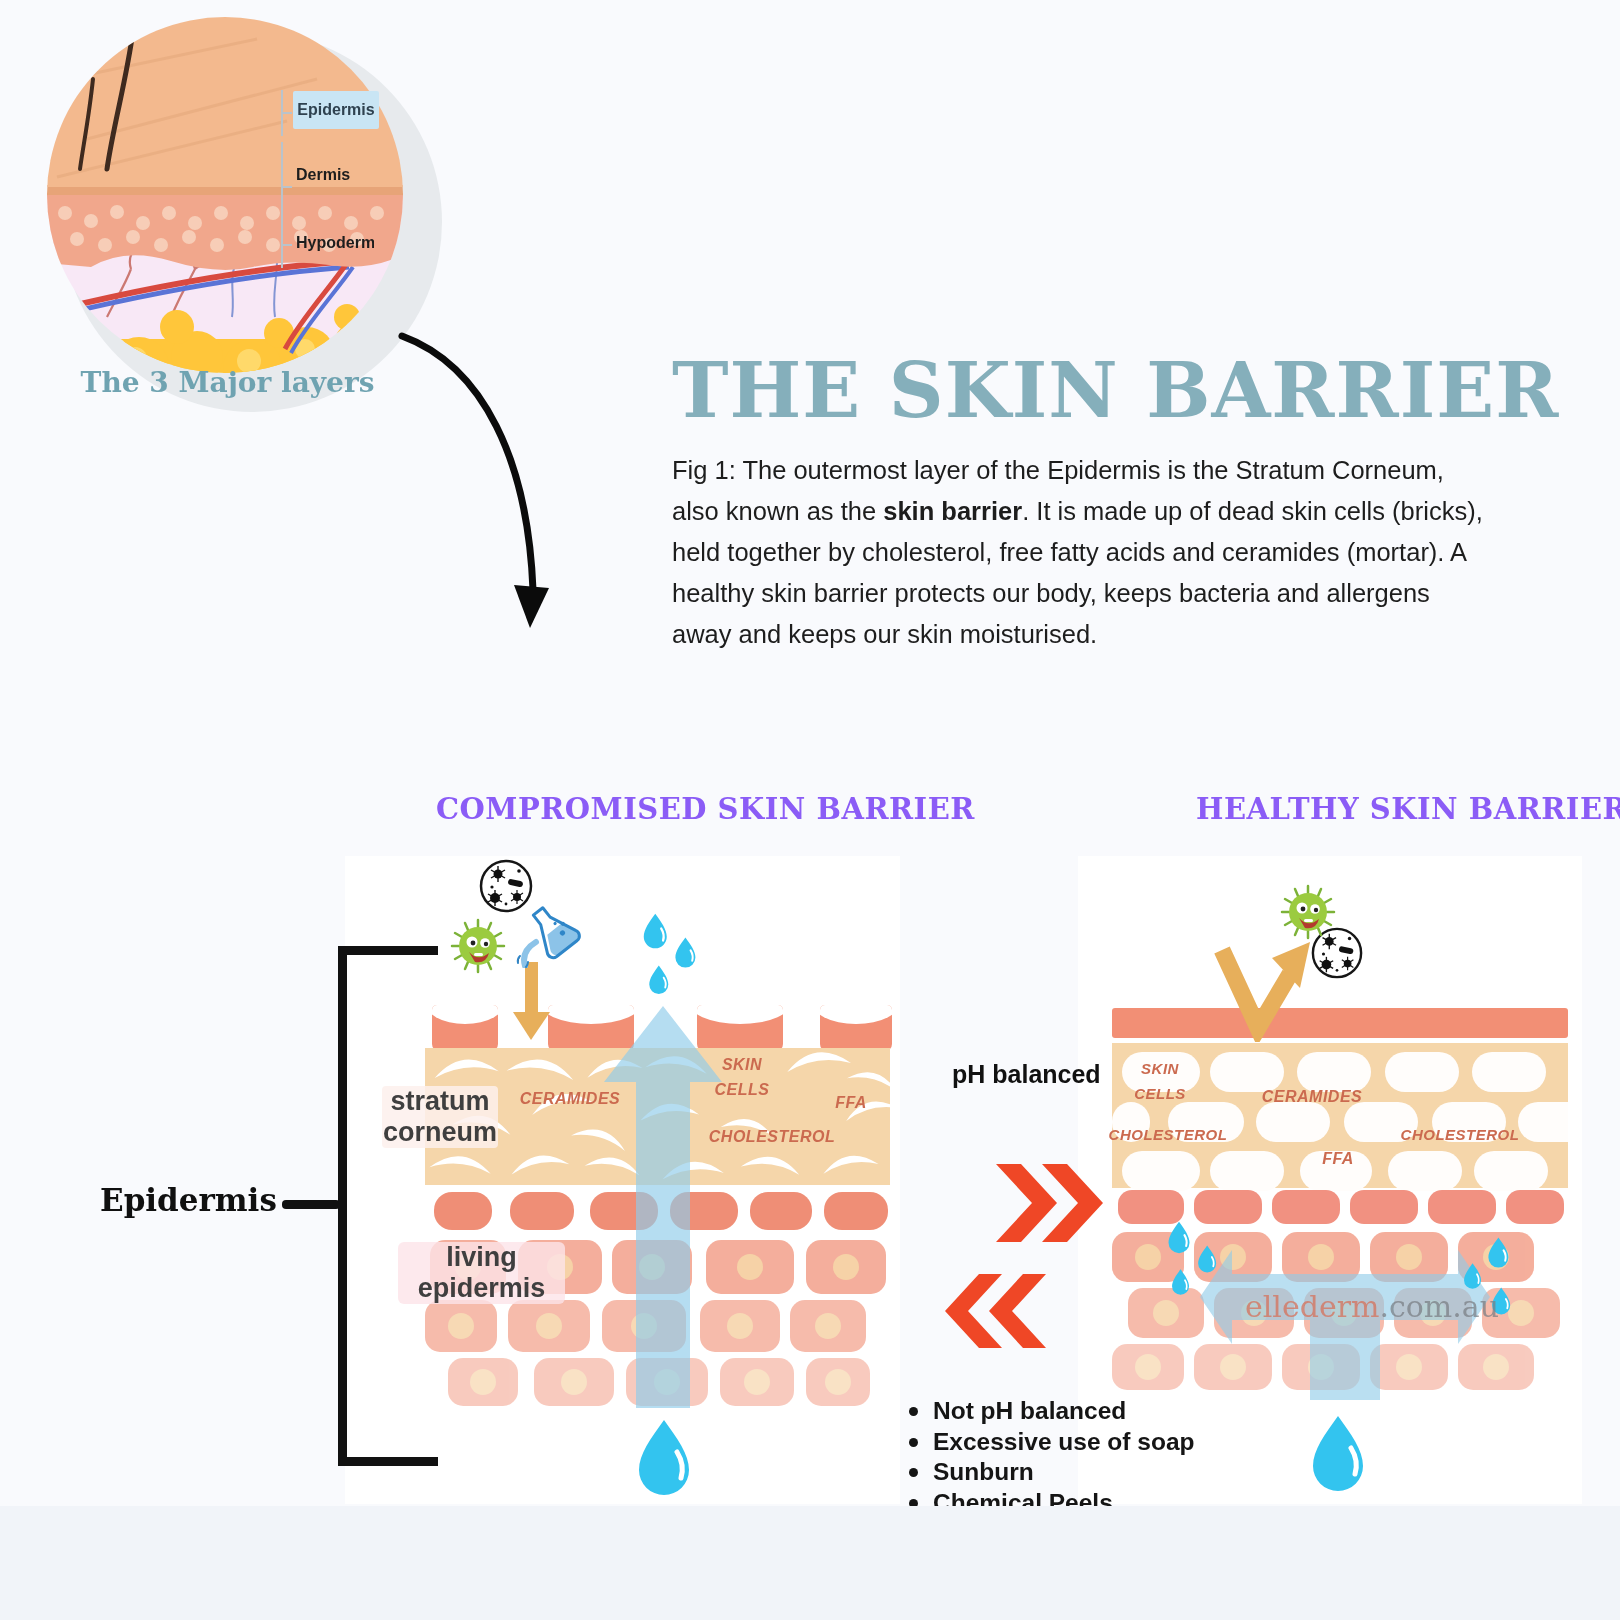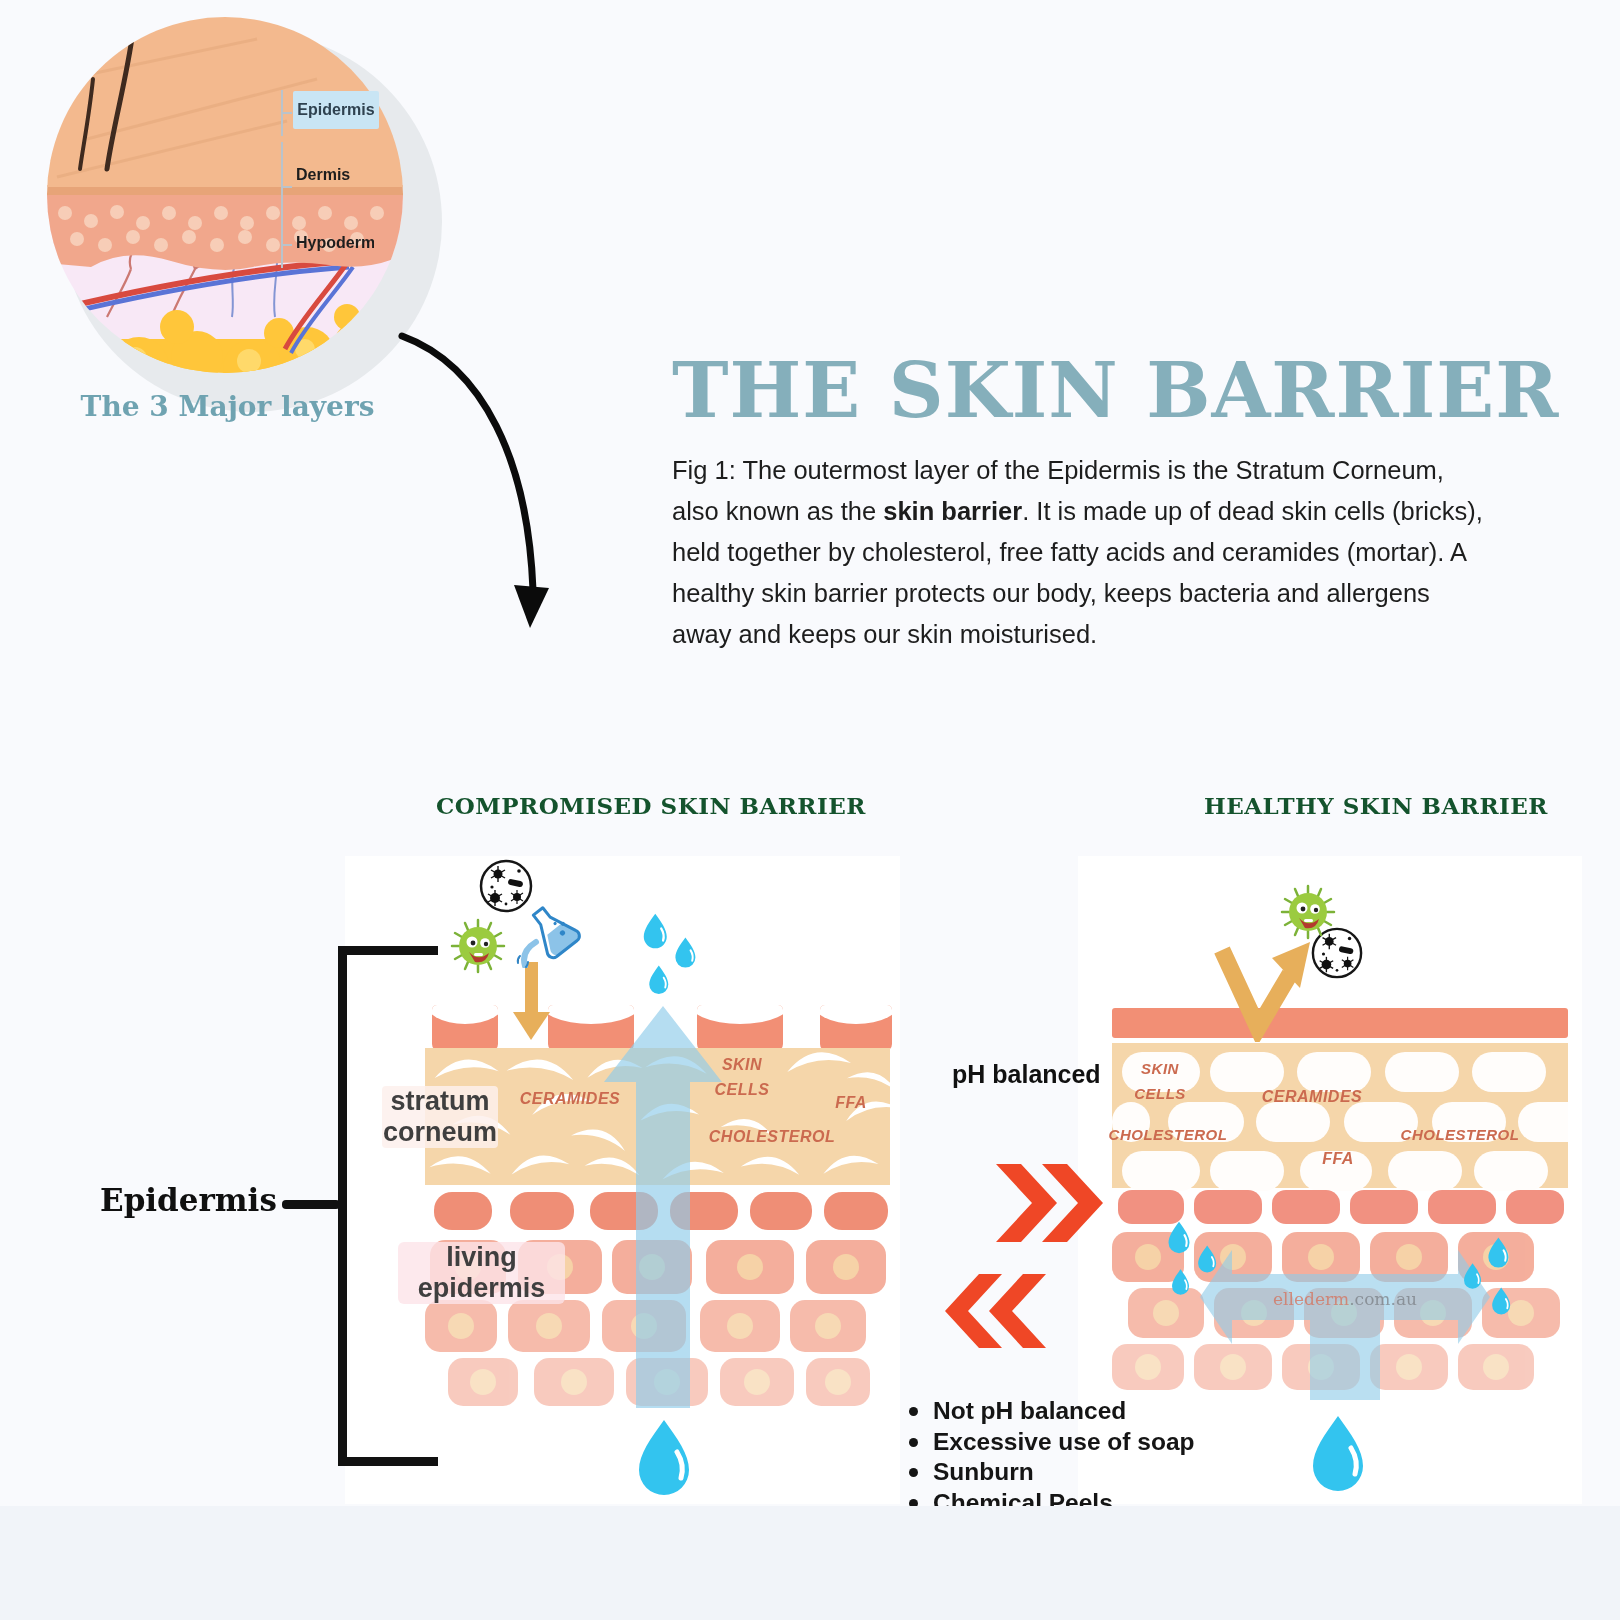--- a/index.html
+++ b/index.html
@@ -7,45 +7,45 @@
           font-family:"Liberation Sans", sans-serif;}
   .abs{position:absolute;}
   .panel{position:absolute;background:#FFFFFF;}
   .serif{font-family:"DejaVu Serif","Liberation Serif",serif;}
   
   .fig-circle{position:absolute;border-radius:50%;overflow:hidden;}
   .callout-line{position:absolute;background:#B9C3CB;}
   .epi-box{position:absolute;background:#C9E5F4;border-radius:2px;display:flex;align-items:center;justify-content:center;
            font-size:16px;font-weight:bold;color:#2F4250;}
   .fig-label{position:absolute;font-size:16px;font-weight:bold;color:#1d1d1d;white-space:nowrap;overflow:hidden;}
-  .caption{position:absolute;text-align:center;color:#6FA3B1;font-weight:bold;font-size:28px;margin-top:24px;}
+  .caption{position:absolute;text-align:center;color:#6FA3B1;font-weight:bold;font-size:28px;}
   
   .title{position:absolute;font-size:76px;font-weight:bold;color:#85AFBB;letter-spacing:1px;white-space:nowrap;}
   .para{position:absolute;font-size:25.5px;color:#1D1D1D;line-height:41px;white-space:nowrap;}
-  .sec-head{position:absolute;font-size:23px;font-weight:bold;color:#14532d;text-align:center;letter-spacing:.5px;white-space:nowrap;}
+  .sec-head{position:absolute;font-size:29px;font-weight:bold;color:#8b5cf6;text-align:center;letter-spacing:.5px;white-space:nowrap;}
   
   .dblock{position:absolute;height:46px;background:#F28F75;border-radius:5px 5px 7px 7px;overflow:hidden;}
   .dblock::before{content:"";position:absolute;left:-12%;top:-60%;width:124%;height:102%;background:#fff;border-radius:50%;}
   .band{position:absolute;background:#F5D6AA;}
   .bar{position:absolute;background:#F28F75;border-radius:3px;}
   .blob{position:absolute;height:38px;background:#EF8E76;border-radius:18px;}
   .brick{position:absolute;height:34px;background:#F19181;border-radius:14px;}
   .cellr{position:absolute;background:#F4A894;border-radius:15px;}
   .nuc{position:absolute;width:26px;height:26px;border-radius:50%;background:#F6CFA0;left:calc(50% - 13px);top:calc(50% - 13px);}
   .o1{opacity:.92}.o2{opacity:.78}.o3{opacity:.60}
   .pill{position:absolute;height:40px;border-radius:20px;background:#FFFDFB;}
   .coral-lab{position:absolute;color:#CB6A4F;font-weight:600;font-size:16px;letter-spacing:.5px;text-align:center;white-space:nowrap;z-index:6;font-style:italic;}
   .dark-lab{position:absolute;color:#3F3F3F;font-weight:bold;font-size:27px;line-height:31px;text-align:center;z-index:6;}
   .bk{position:absolute;background:#111111;}
   .epi-name{position:absolute;font-family:"DejaVu Serif","Liberation Serif",serif;font-weight:bold;font-size:31px;color:#101010;text-align:right;}
   .ph-lab{position:absolute;font-size:25px;font-weight:bold;color:#111;white-space:nowrap;}
   .causes{position:absolute;}
   .cause{position:relative;padding-left:30px;font-size:24.5px;font-weight:bold;color:#151515;line-height:30.6px;white-space:nowrap;}
   .cause::before{content:"";position:absolute;left:6px;top:11px;width:9px;height:9px;border-radius:50%;background:#151515;}
-  .wm{position:absolute;z-index:7;font-family:"DejaVu Serif","Liberation Serif",serif;font-size:17px;text-align:center;white-space:nowrap;}
+  .wm{position:absolute;z-index:7;font-family:"DejaVu Serif","Liberation Serif",serif;font-size:30px;text-align:center;white-space:nowrap;}
   .wm .a{color:rgba(214,112,90,.75);} .wm .b{color:rgba(120,125,130,.72);}
   .strip{position:absolute;left:0;width:1620px;background:#F1F4F9;}
 </style>
 </head>
 <body>
 
 <div id="canvas">
 
   <svg width="0" height="0" style="position:absolute" aria-hidden="true">
     <defs>

